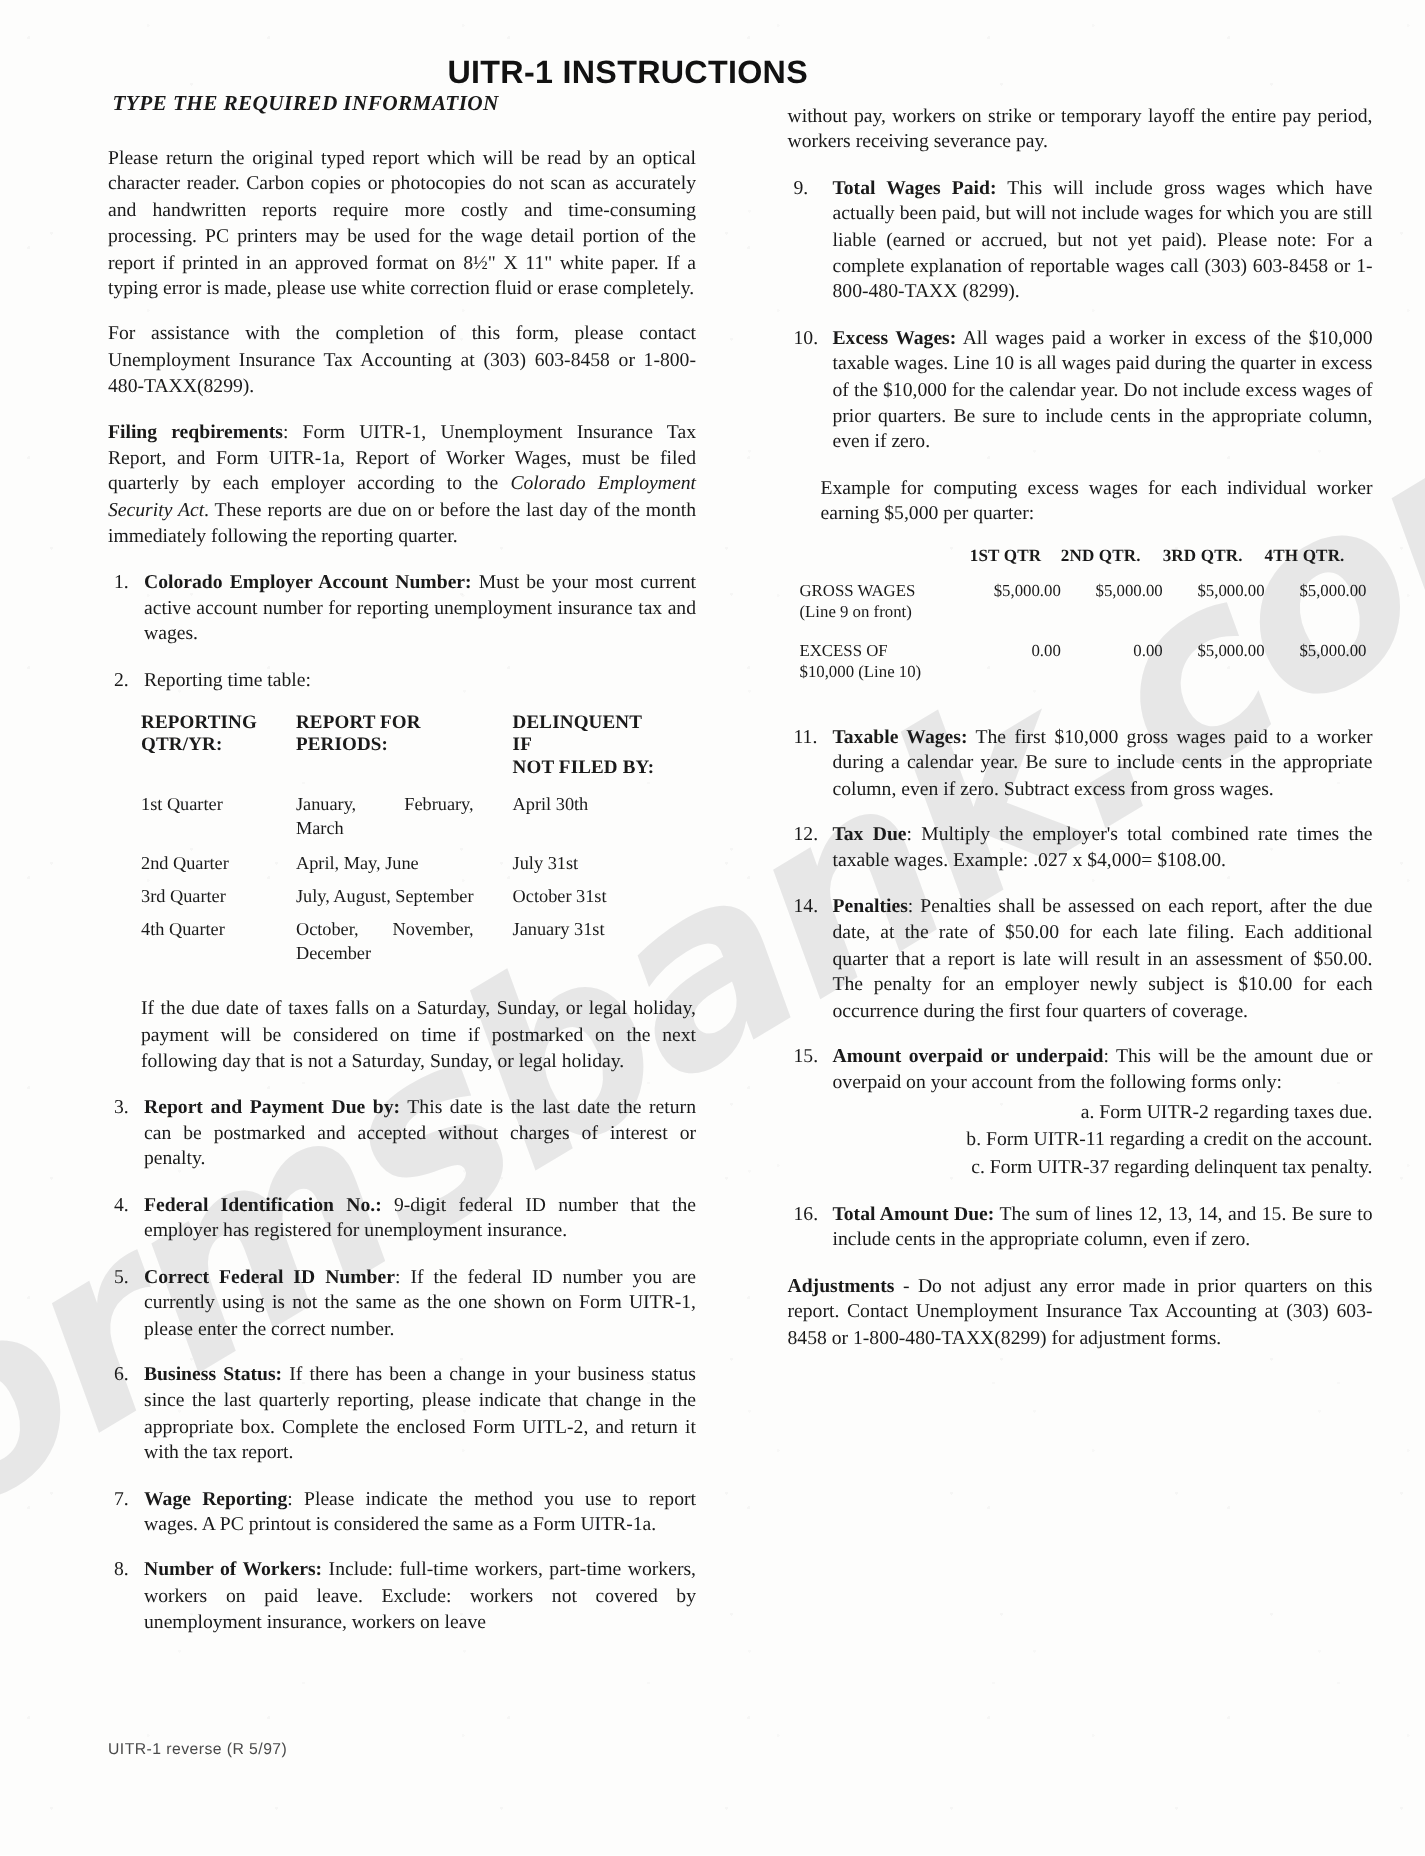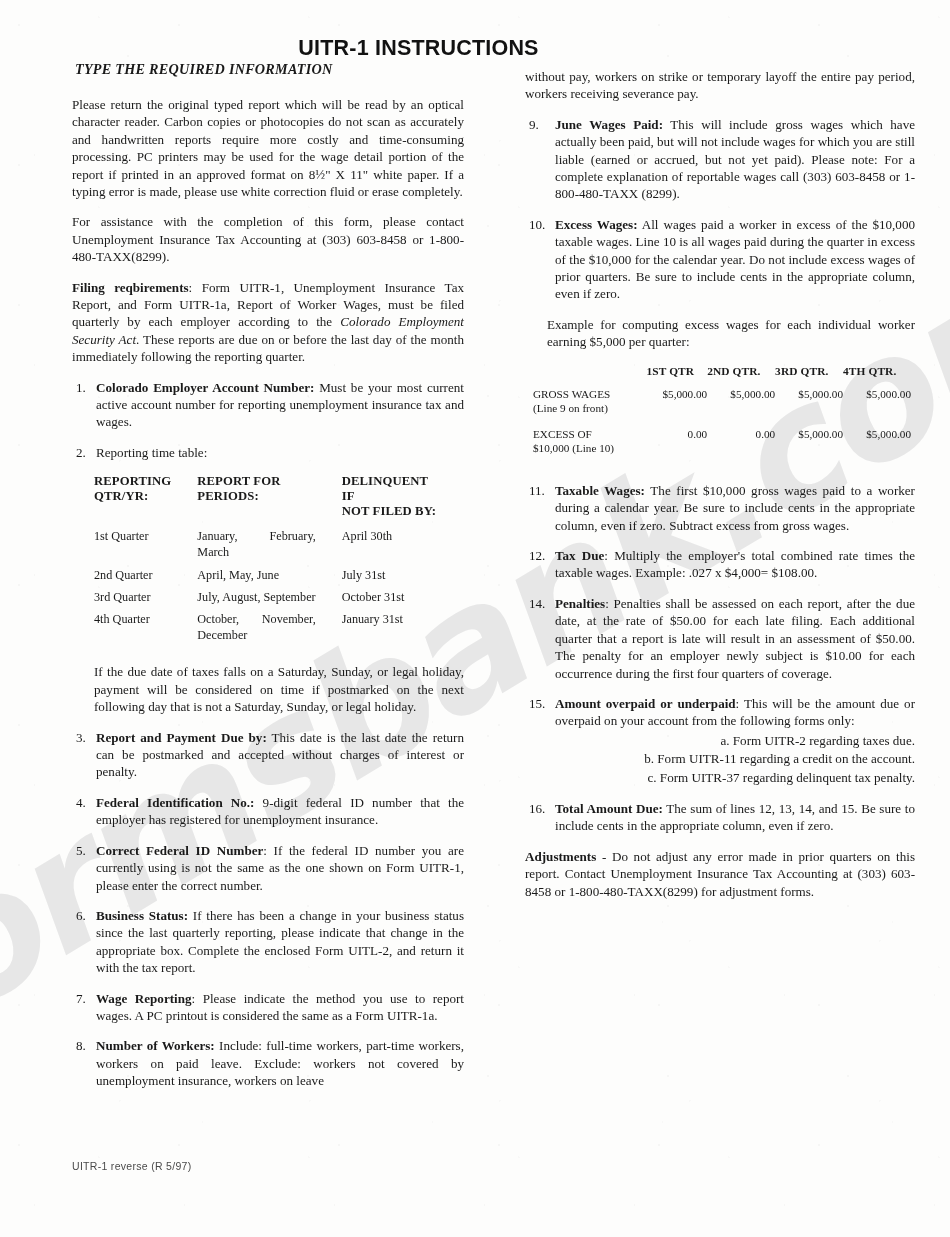--- a/index.html
+++ b/index.html
@@ -299,21 +299,21 @@
       </div>
 
     </div>
 
     <div class="col col-right">
 
       <p class="para">without pay, workers on strike or temporary layoff the entire pay period, workers receiving severance pay.</p>
 
       <div class="item w2">
         <span class="num">9.</span>
-        <span class="body"><span class="lead">June Wages Paid:</span><span>  This will include gross wages which have actually been paid, but will not include wages for which you are still liable (earned or accrued, but not yet paid).  Please note:  For a complete explanation of reportable wages call (303) 603-8458 or 1-800-480-TAXX (8299).</span></span>
+        <span class="body"><span class="lead">Total Wages Paid:</span><span>  This will include gross wages which have actually been paid, but will not include wages for which you are still liable (earned or accrued, but not yet paid).  Please note:  For a complete explanation of reportable wages call (303) 603-8458 or 1-800-480-TAXX (8299).</span></span>
       </div>
 
       <div class="item w2">
         <span class="num">10.</span>
         <span class="body"><span class="lead">Excess Wages:</span><span>  All wages paid a worker in excess of the $10,000 taxable wages. Line 10 is all wages paid during the quarter in excess of the $10,000 for the calendar year.  Do not include excess wages of prior quarters.  Be sure to include cents in the appropriate column, even if zero.</span></span>
       </div>
 
       <div class="indent-block">Example for computing excess wages for each individual worker earning $5,000 per quarter:</div>
 
       <table class="ex-table">

